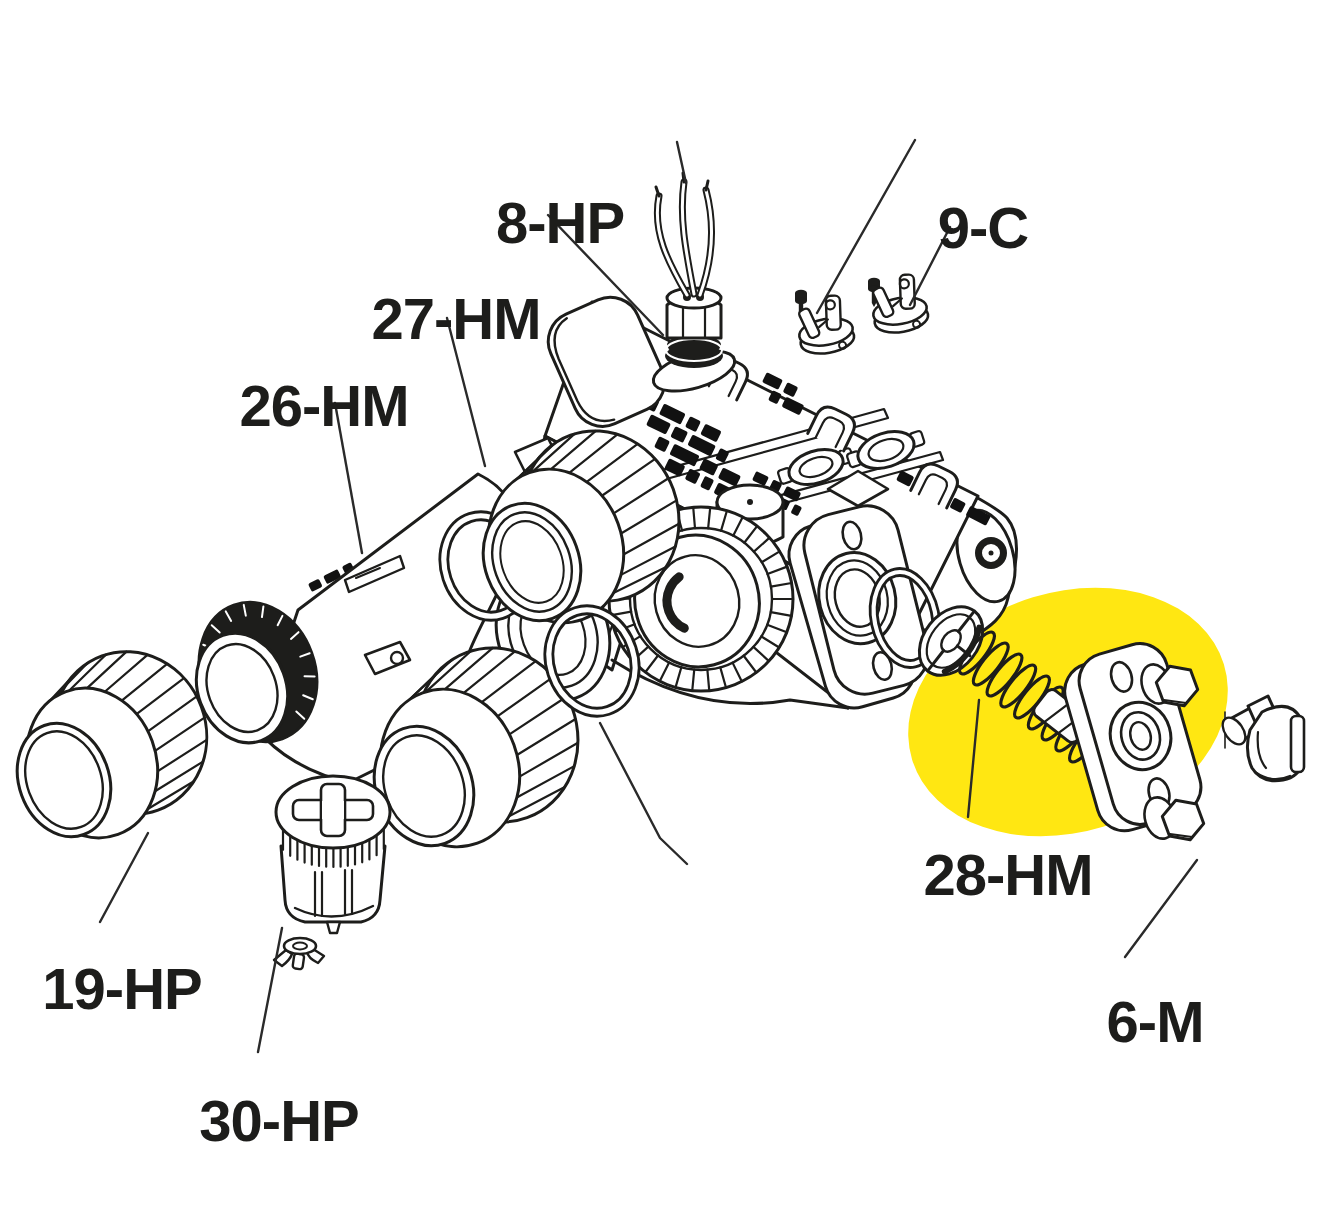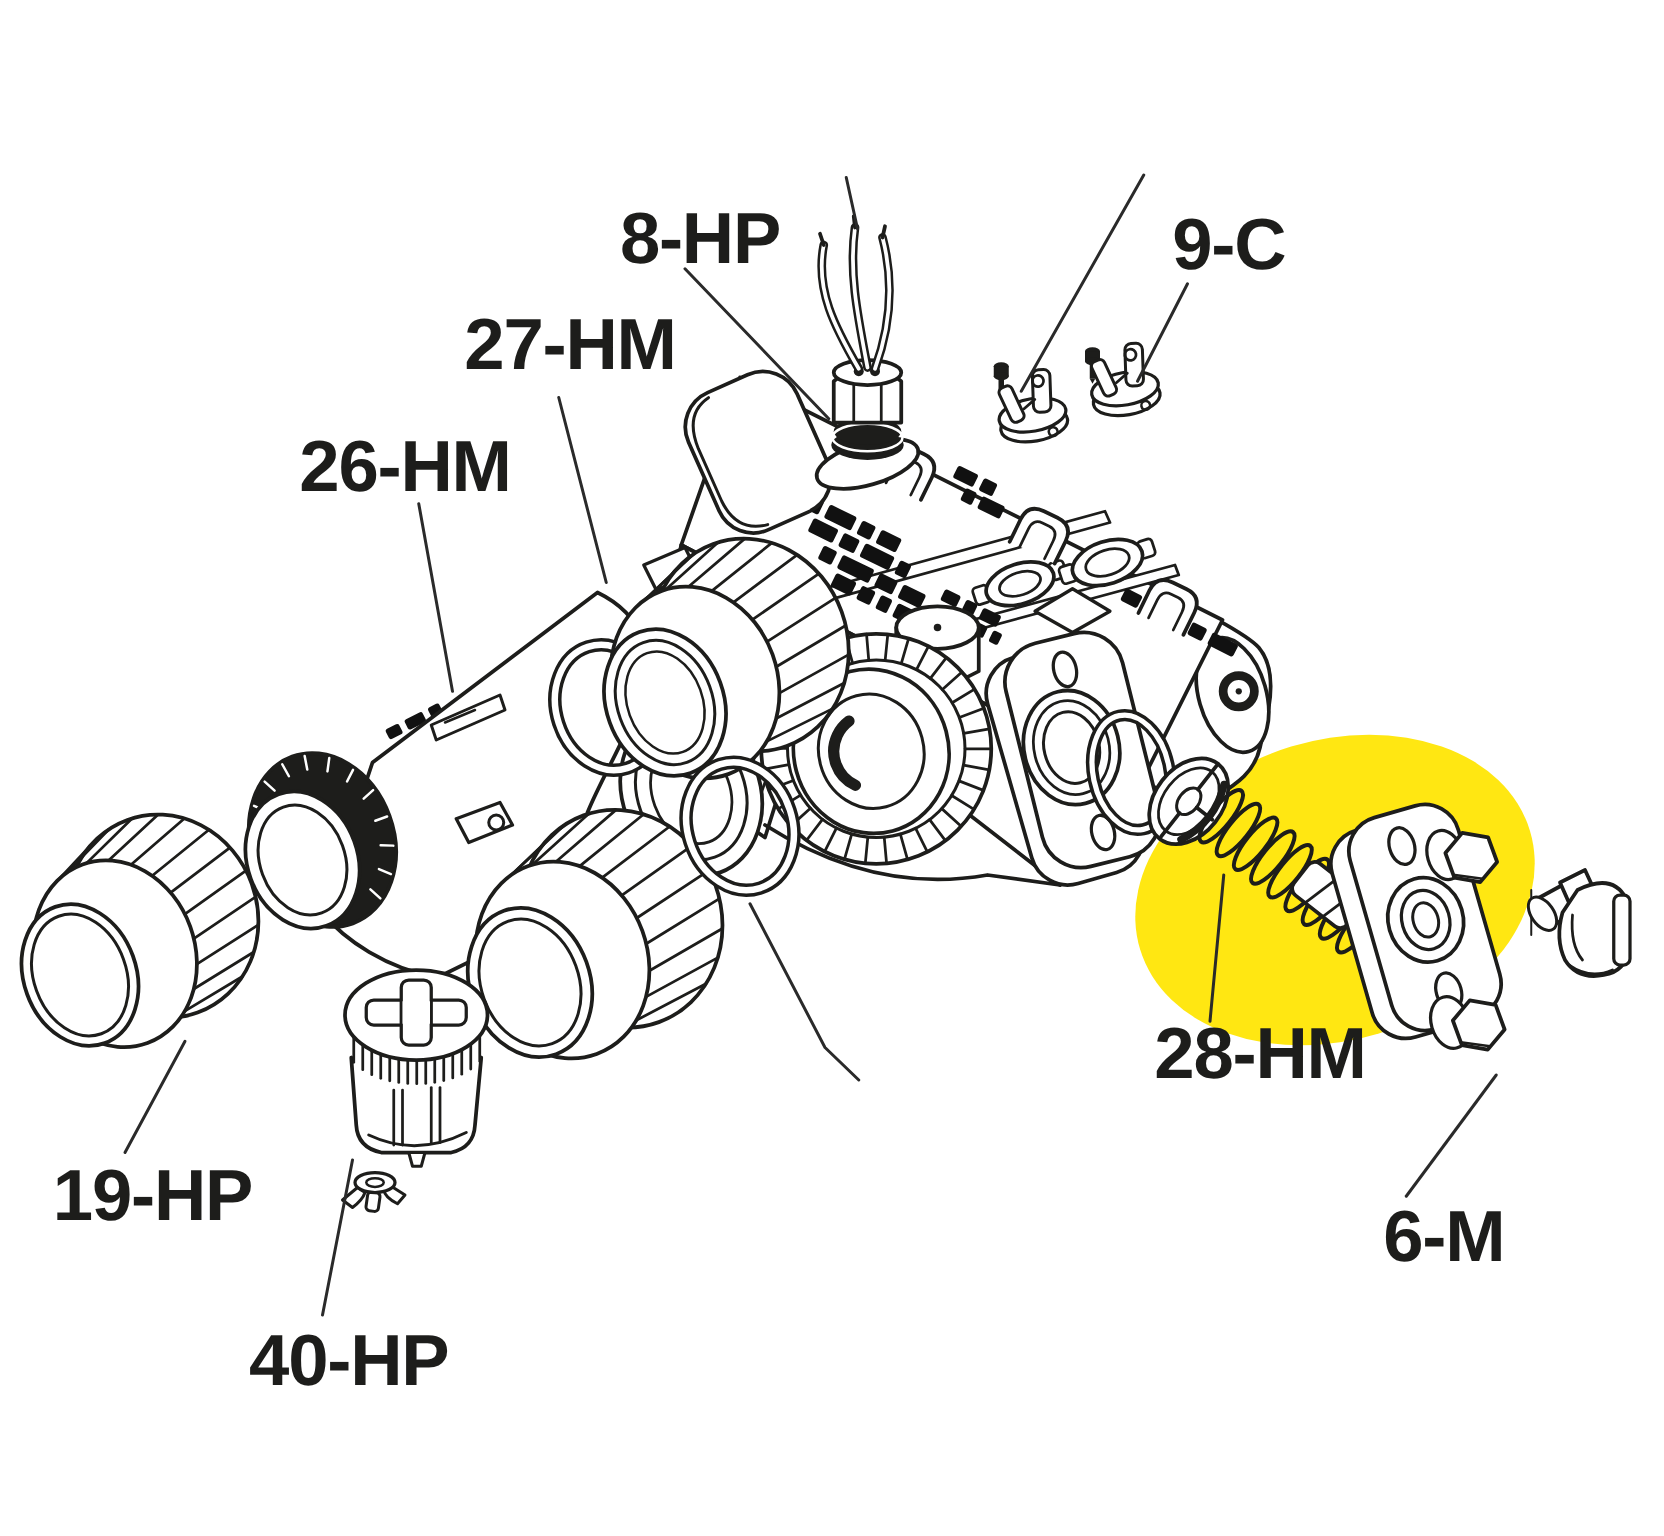--- a/index.html
+++ b/index.html
@@ -1,21 +1,21 @@
 <!DOCTYPE html>
 <html><head>
 <meta charset="utf-8">
 <style>
   html,body{margin:0;padding:0;background:#fff;}
   .stage{position:relative;width:1331px;height:1229px;background:#fff;overflow:hidden;
          font-family:"Liberation Sans",sans-serif;}
   .stage svg{position:absolute;left:0;top:0;}
   .part-label{position:absolute;transform:translate(-50%,-50%);
     font-weight:600;font-size:58px;line-height:1;letter-spacing:-1px;
-    color:#1d1d1b;white-space:nowrap;}
+    color:#1d1d1b;white-space:nowrap;margin-top:32px;}
 </style>
 </head>
 <body>
 
 <div class="stage">
 
 <svg width="1331" height="1229" viewBox="0 0 1331 1229" xmlns="http://www.w3.org/2000/svg">
 <g stroke="#1d1d1b" stroke-width="3" fill="none" stroke-linecap="round" stroke-linejoin="round">
 
   <ellipse cx="0" cy="0" rx="163" ry="120" stroke="none" transform="translate(1068 712) rotate(-17)" fill="#ffe712"></ellipse>
@@ -533,20 +533,20 @@
     <line x1="258" y1="1052" x2="282" y2="928"></line>
     <polyline points="600,723 660,838 687,864"></polyline>
     <line x1="968" y1="817" x2="979" y2="700"></line>
     <line x1="1125" y1="957" x2="1197" y2="860"></line>
   </g>
 </g>
 </svg>
 
 <div class="part-label" style="left:560px;top:191px">8-HP</div>
 <div class="part-label" style="left:983px;top:196px">9-C</div>
-<div class="part-label" style="left:456px;top:276px">27-HM</div>
+<div class="part-label" style="left:456px;top:287px">27-HM</div>
 <div class="part-label" style="left:324px;top:374px">26-HM</div>
 <div class="part-label" style="left:122px;top:957px">19-HP</div>
-<div class="part-label" style="left:279px;top:1089px">40-HP</div>
+<div class="part-label" style="left:279px;top:1089px">30-HP</div>
 <div class="part-label" style="left:1008px;top:843px">28-HM</div>
 <div class="part-label" style="left:1155px;top:990px">6-M</div>
 
 </div>
 
 </body></html>

